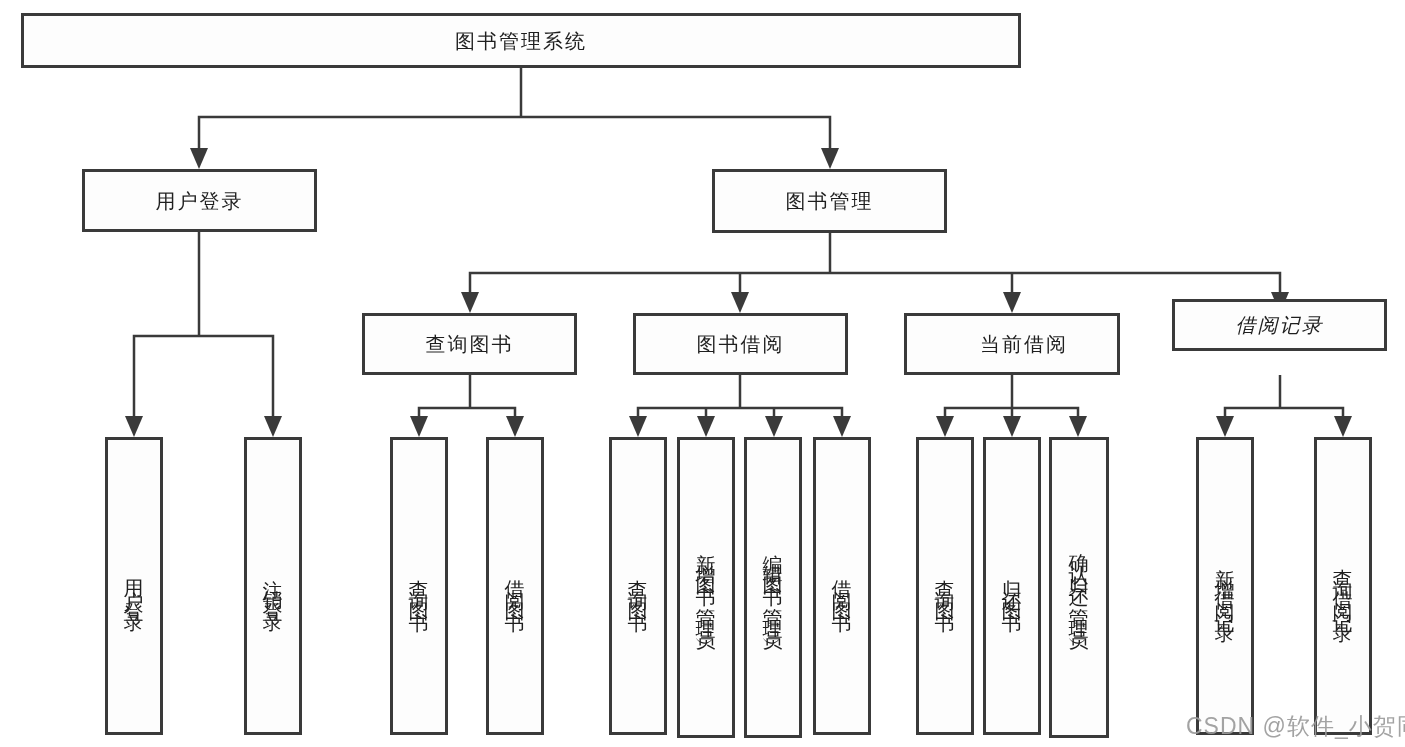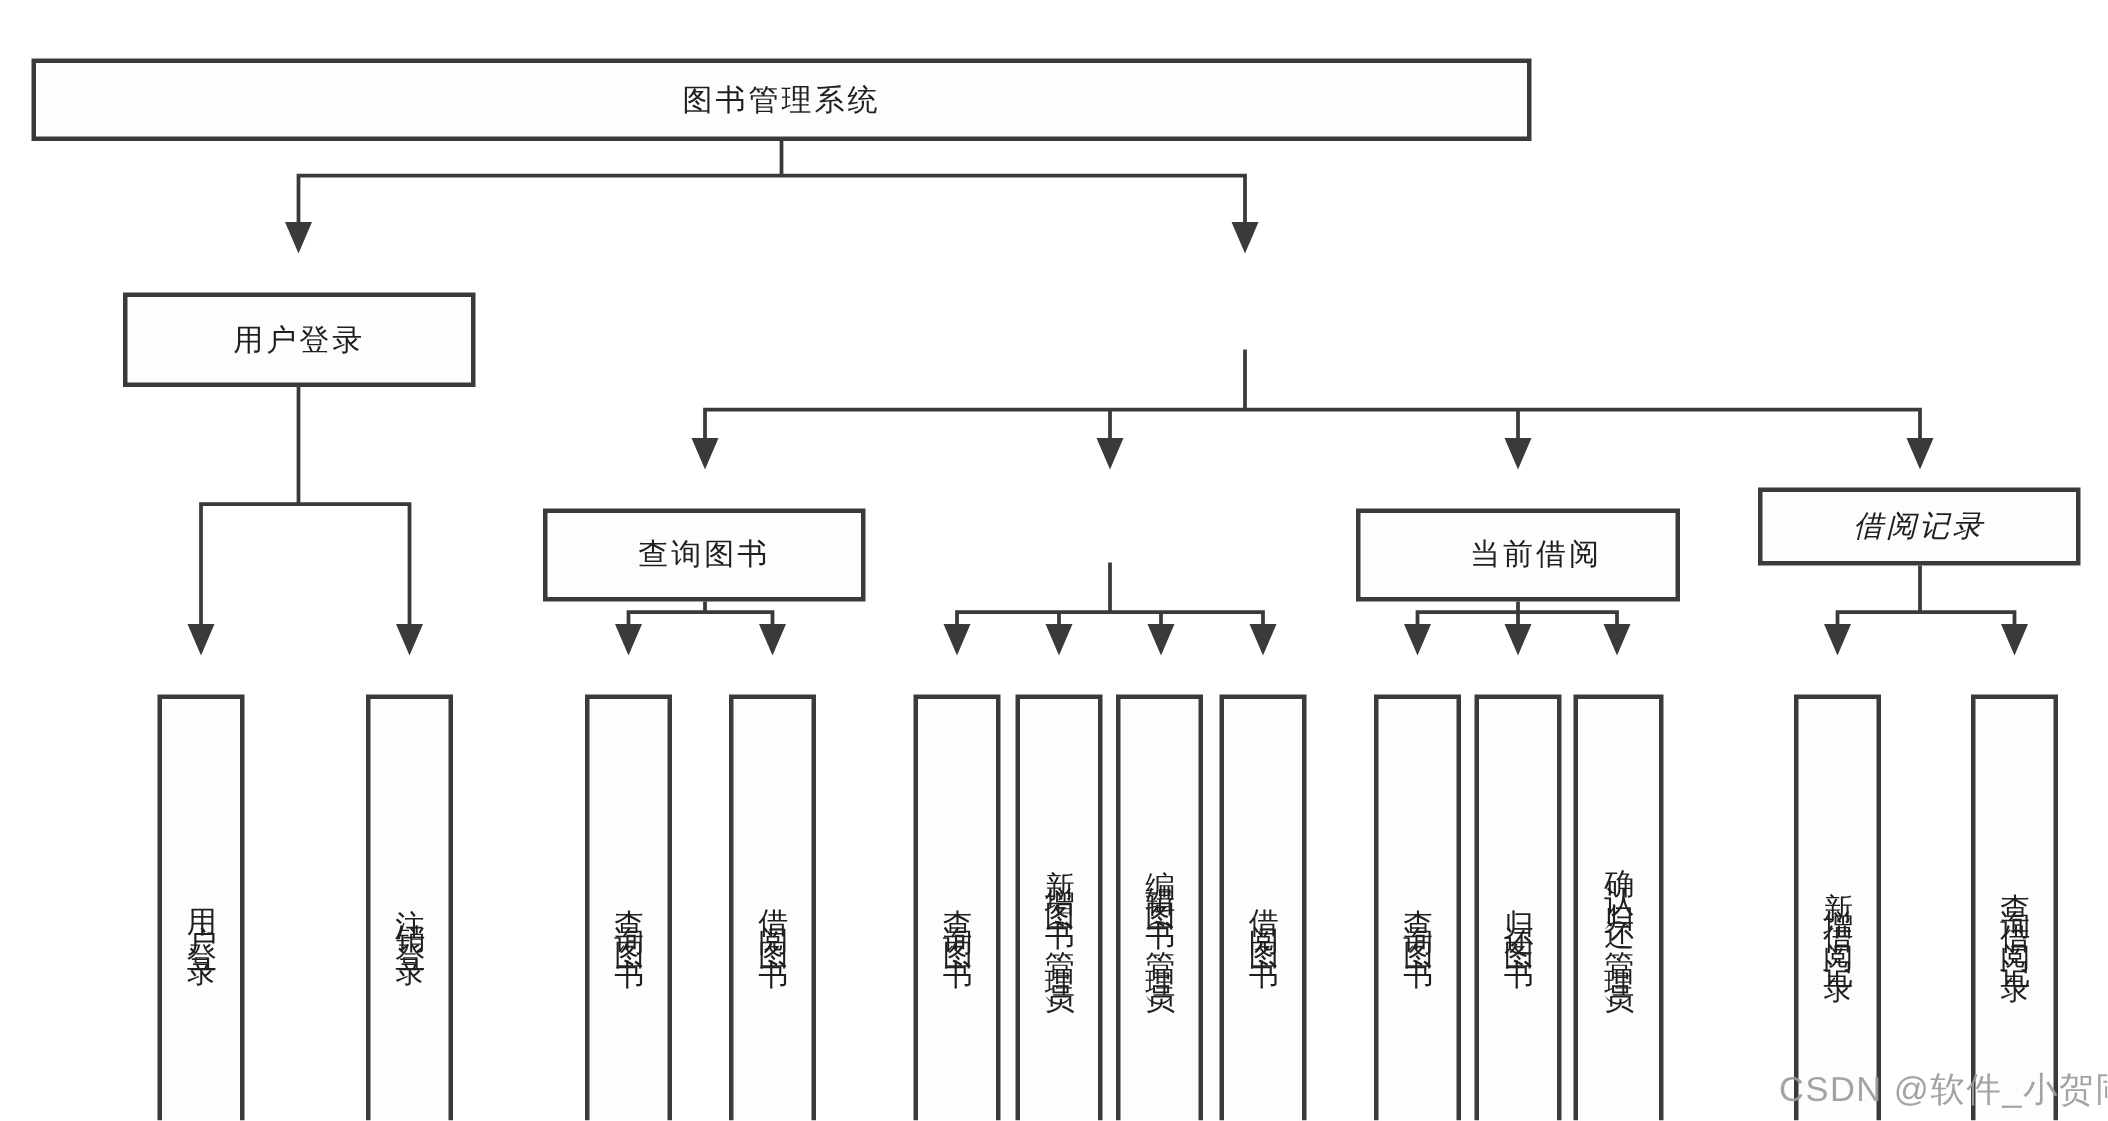--- a/index.html
+++ b/index.html
@@ -23,21 +23,20 @@
     box-sizing: border-box;
     background: #fdfdfd;
     border: 3px solid #3a3a3a;
     display: flex;
     align-items: center;
     justify-content: center;
     font-size: 20px;
     letter-spacing: 2px;
     text-align: center;
     line-height: 1.2;
-    margin-top: 26px;
   }
   .node.v {
     writing-mode: vertical-rl;
     text-orientation: mixed;
     letter-spacing: 11px;
     font-size: 20px;
     padding: 4px 0;
   }
   .watermark {
     position: absolute;
@@ -113,22 +112,24 @@
       <path d="M1280,375 L1280,408"></path>
       <path d="M1225,416 L1225,408 L1343,408 L1343,416"></path>
       <polygon fill="#3a3a3a" stroke="none" points="1216,416 1234,416 1225,437"></polygon>
       <polygon fill="#3a3a3a" stroke="none" points="1334,416 1352,416 1343,437"></polygon>
     </g>
   </svg>
 
   <div class="node" style="left:21px; top:13px; width:1000px; height:55px;">图书管理系统</div>
 
   <div class="node" style="left:82px; top:169px; width:235px; height:63px;">用户登录</div>
+  <div class="node" style="left:712px; top:169px; width:235px; height:64px;">图书管理</div>
 
   <div class="node" style="left:362px; top:313px; width:215px; height:62px;">查询图书</div>
+  <div class="node" style="left:633px; top:313px; width:215px; height:62px;">图书借阅</div>
   <div class="node" style="left:904px; top:313px; width:216px; height:62px;padding-left:24px;">当前借阅</div>
   <div class="node" style="left:1172px; top:299px; width:215px; height:52px;font-style:italic;">借阅记录</div>
 
   <div class="node v" style="left:105px; top:437px; width:58px; height:298px;">用户登录</div>
   <div class="node v" style="left:244px; top:437px; width:58px; height:298px;">注销登录</div>
 
   <div class="node v" style="left:390px; top:437px; width:58px; height:298px;">查询图书</div>
   <div class="node v" style="left:486px; top:437px; width:58px; height:298px;">借阅图书</div>
 
   <div class="node v" style="left:609px; top:437px; width:58px; height:298px;">查询图书</div>

